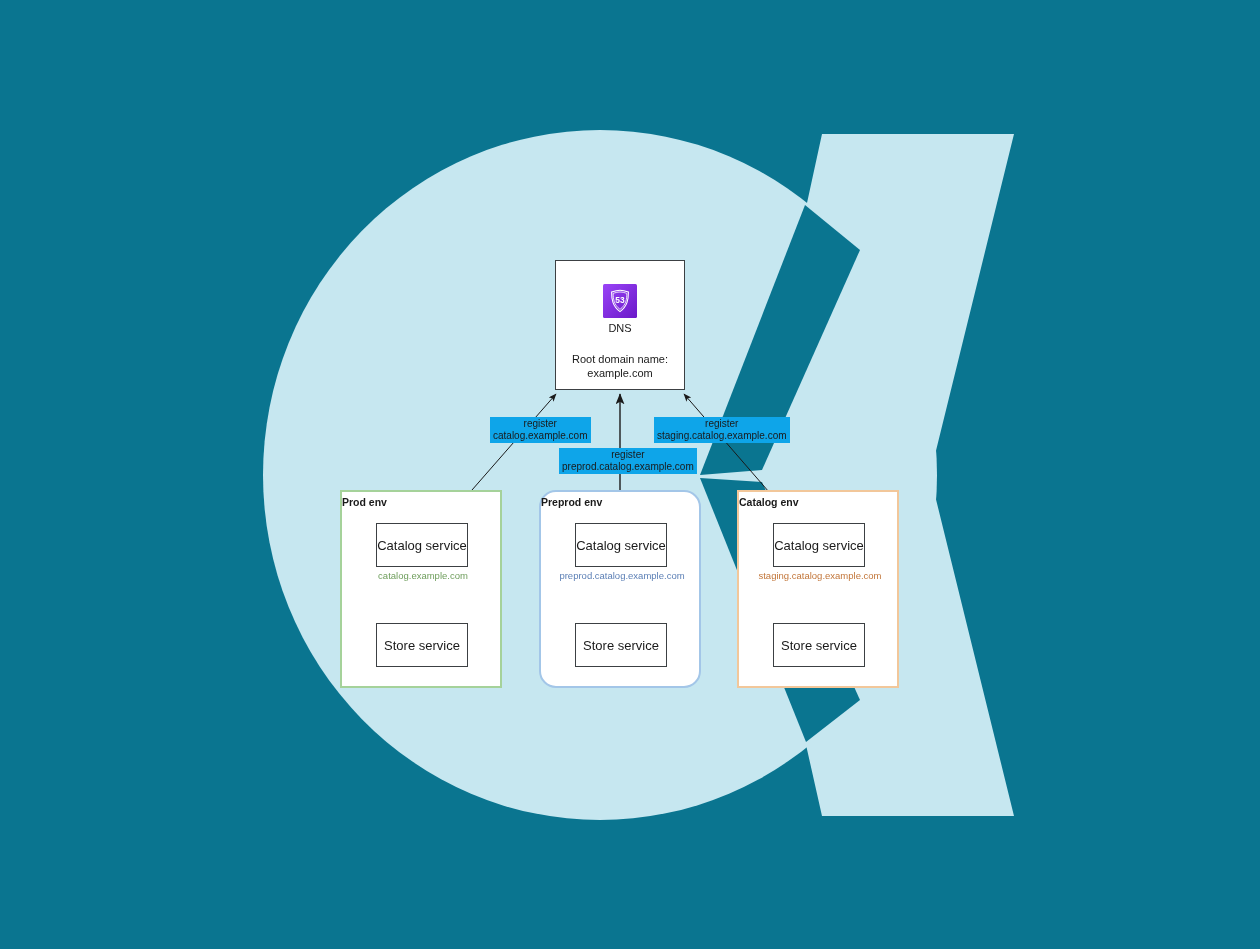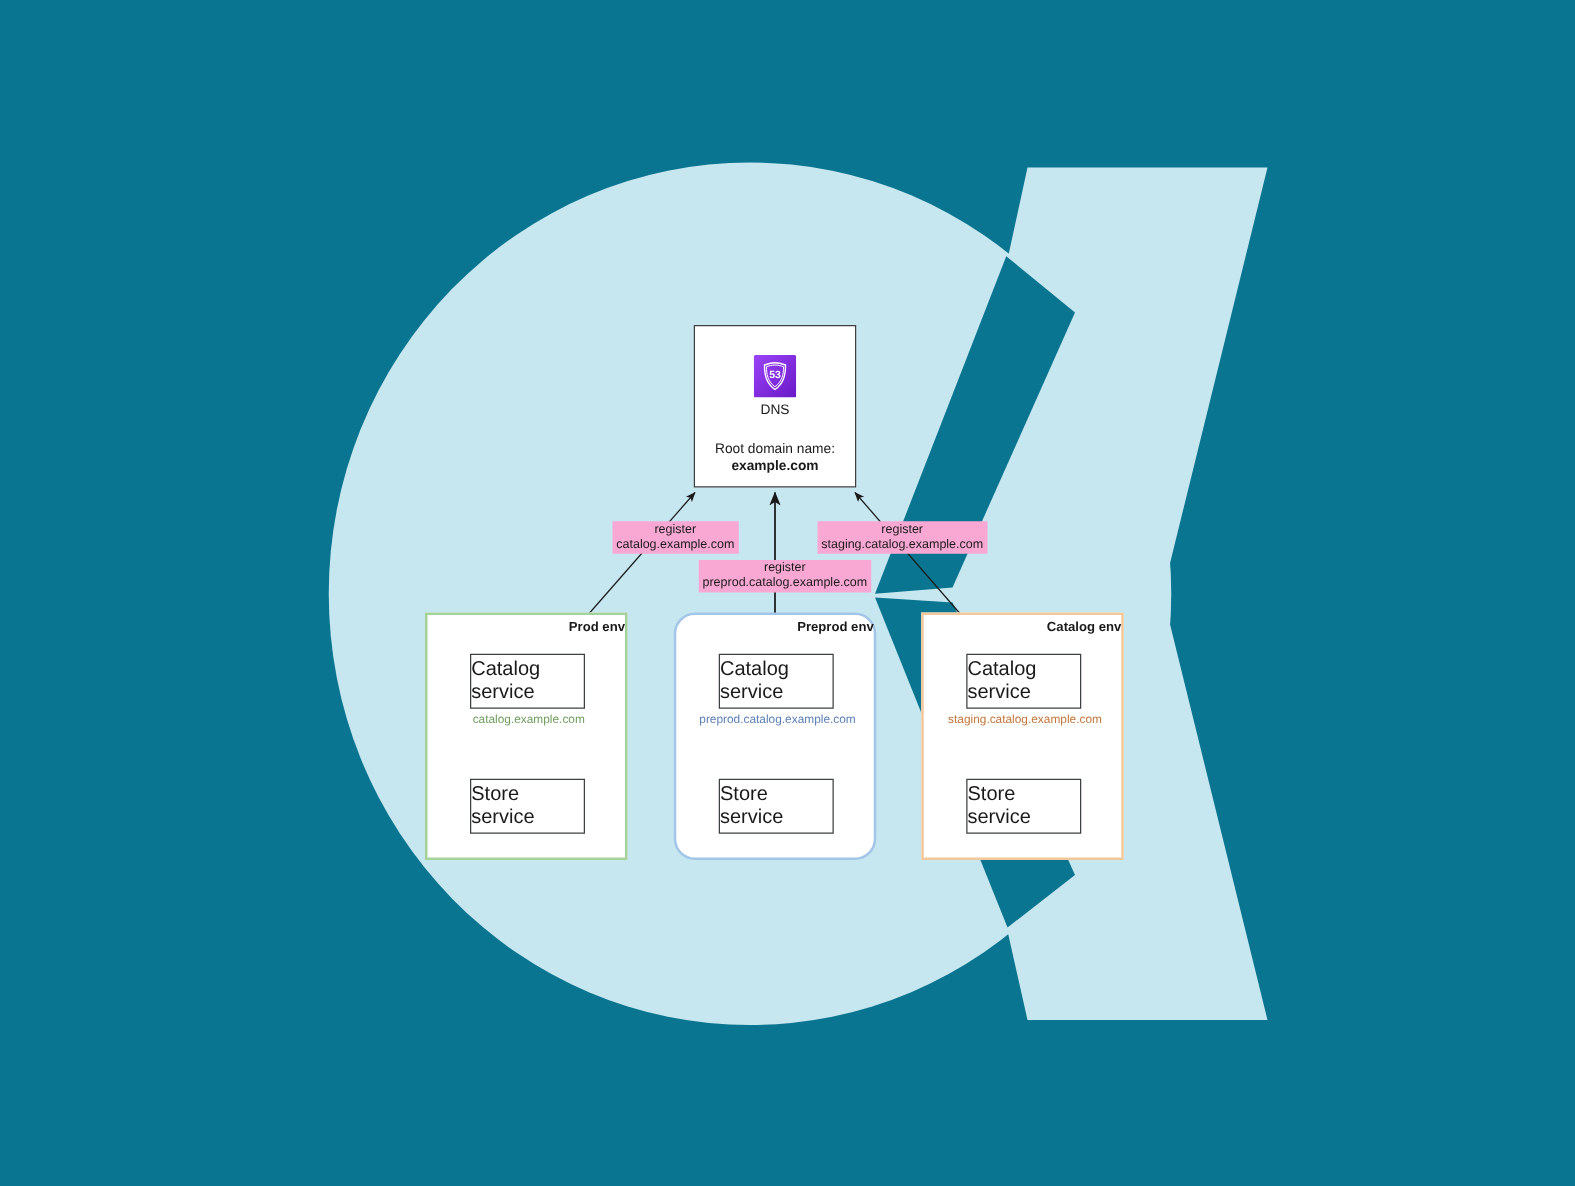--- a/index.html
+++ b/index.html
@@ -65,59 +65,59 @@
     color: #1a1a1a;
     line-height: 1.2;
   }
   #dns-meta {
     margin-top: 18px;
     text-align: center;
     font-size: 11px;
     color: #1a1a1a;
     line-height: 1.25;
   }
-  #dns-meta .strong { font-weight: bold; }
+  #dns-meta .strong { font-weight: normal; }
 
   
   .env-box {
     position: absolute;
     top: 490px;
     width: 162px;
     height: 198px;
     background: #ffffff;
     border: 2px solid #cccccc;
     box-sizing: border-box;
   }
   #env-prod    { left: 340px; border-color: #a5d29a; }
   #env-preprod { left: 539px; border-color: #a3c6e8; border-radius: 17px; }
   #env-staging { left: 737px; border-color: #f2c79a; }
 
   .env-title {
     position: absolute;
     top: 4px;
     left: 0;
     width: 100%;
-    text-align: right;
+    text-align: left;
     font-size: 10.5px;
     font-weight: bold;
     color: #1a1a1a;
   }
 
   .svc-box {
     position: absolute;
     left: 34px;
     width: 92px;
     height: 44px;
     background: #ffffff;
     border: 1px solid #3c4043;
     box-sizing: border-box;
     display: flex;
     align-items: center;
     justify-content: center;
-    font-size: 16px;
+    font-size: 13px;
     color: #1a1a1a;
   }
   .svc-catalog { top: 31px; }
   .svc-store   { top: 131px; }
 
   .domain-label {
     position: absolute;
     top: 78px;
     left: -6px;
     width: 174px;
@@ -125,21 +125,21 @@
     font-size: 9.5px;
     line-height: 1.2;
   }
   #env-prod    .domain-label { color: #6f9e5d; }
   #env-preprod .domain-label { color: #5b7fb5; }
   #env-staging .domain-label { color: #c2763a; }
 
   
   .edge-label {
     position: absolute;
-    background: #f9a8d4;
+    background: #0ea5e9;
     text-align: center;
     font-size: 10px;
     color: #1a1a1a;
     line-height: 1.22;
     padding: 1px 3px;
     box-sizing: border-box;
     white-space: nowrap;
   }
   #edge-label-prod    { left: 490px; top: 417px; }
   #edge-label-preprod { left: 559px; top: 448px; }

